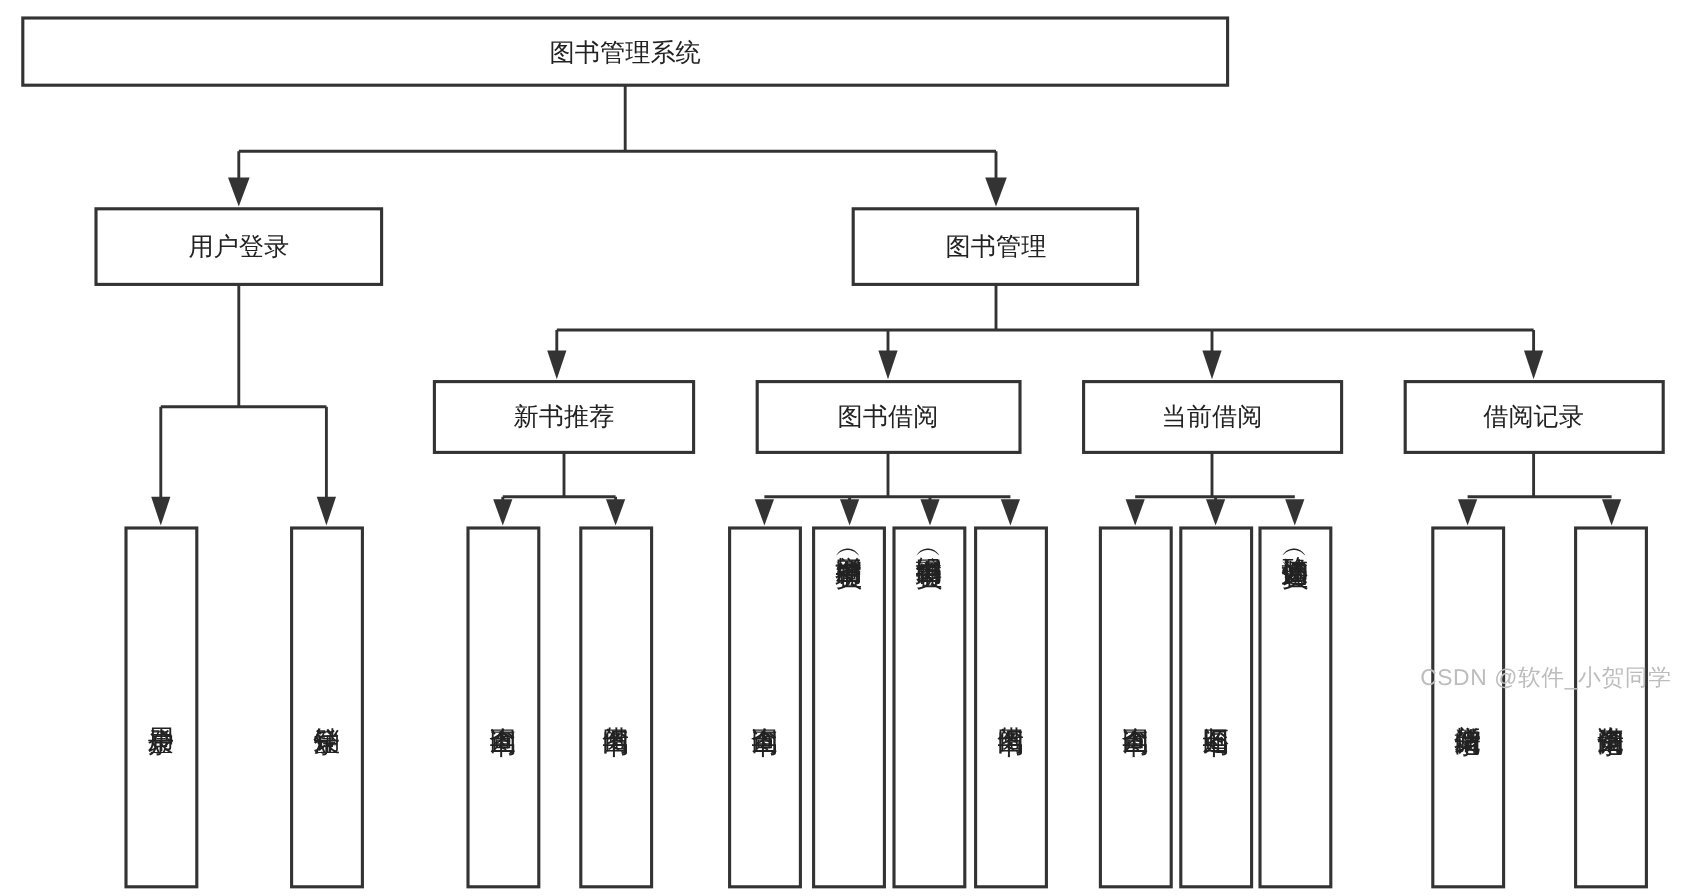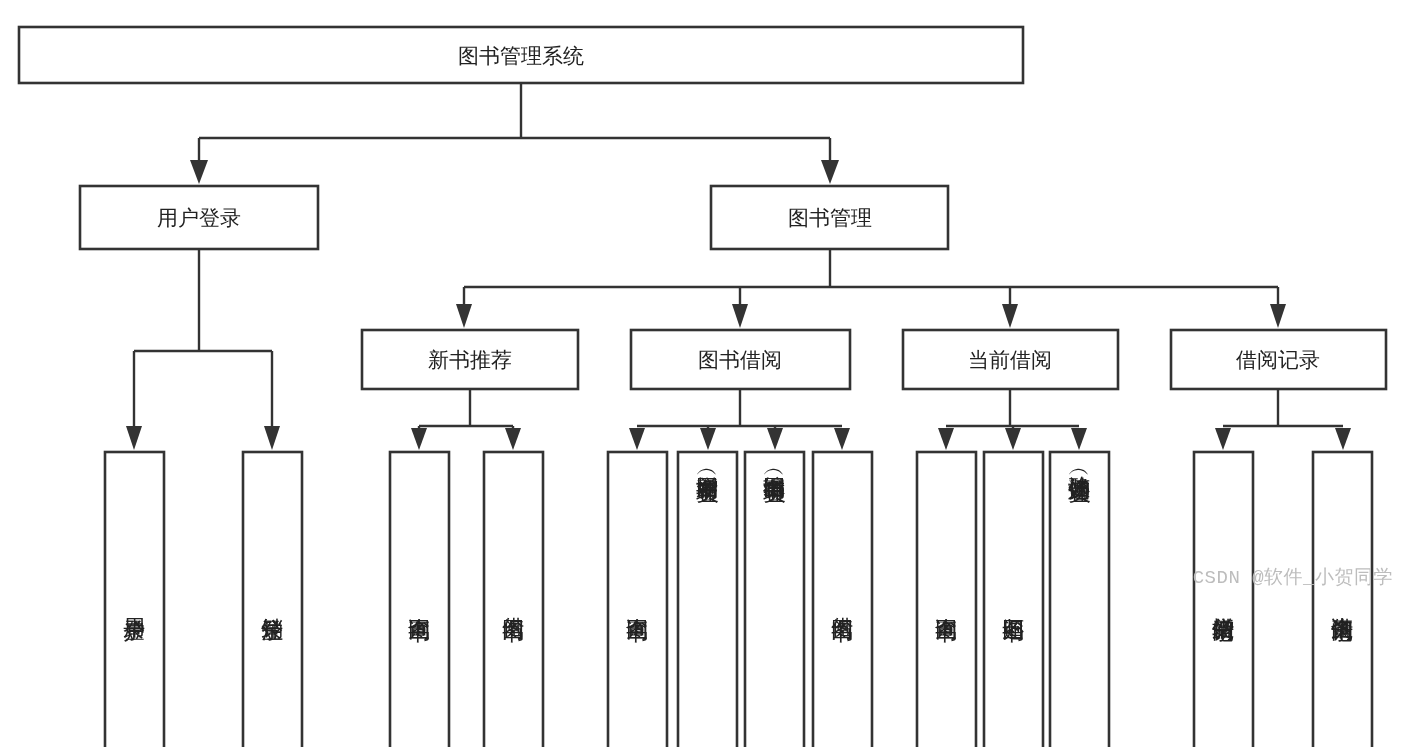--- a/index.html
+++ b/index.html
@@ -9,21 +9,21 @@
   }
   body {
     width: 1405px;
     height: 747px;
     font-family: "Liberation Sans", "DejaVu Sans", sans-serif;
     overflow: hidden;
     position: relative;
   }
   #diagram-root {
     position: absolute;
-    left: 0; top: 16px;
+    left: 0; top: 4px;
     width: 1405px;
     height: 578px;
   }
   svg.flow {
     display: block;
     width: 1405px;
     height: 747px;
   }
   .node-box {
     fill: #ffffff;
@@ -58,21 +58,21 @@
     color: #222222;
     letter-spacing: 1px;
     white-space: nowrap;
     text-align: center;
     pointer-events: none;
   }
   .watermark {
     position: absolute;
     right: 12px;
     bottom: 4px;
-    font-family: Liberation Mono, monospace;
+    font-family: Liberation Sans, sans-serif;
     font-size: 19px;
     color: #bdbdbd;
     letter-spacing: 0.5px;
     white-space: nowrap;
   }
 </style>
 </head>
 <body>
 
 <div id="diagram-root">

